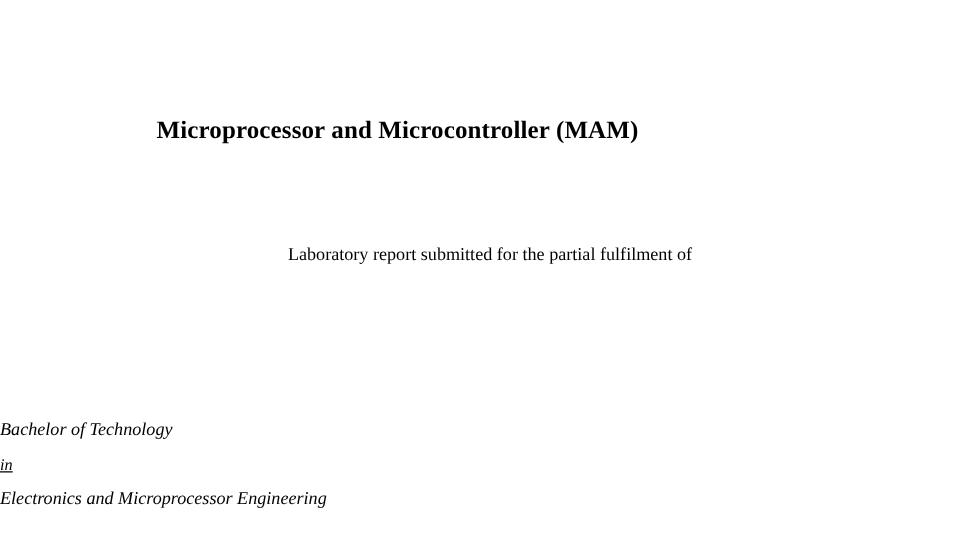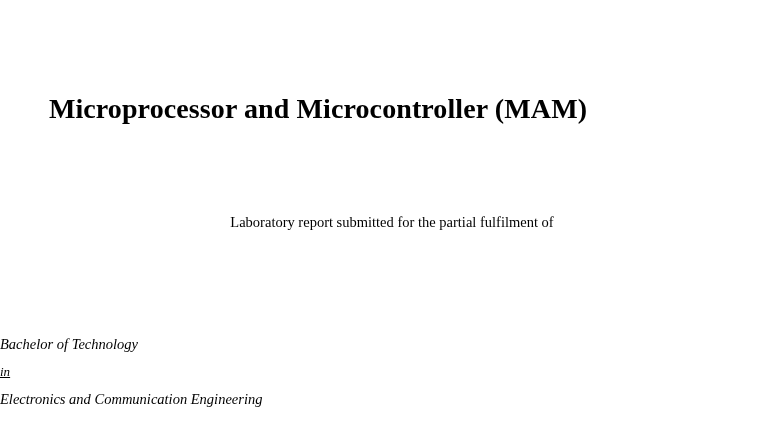--- a/index.html
+++ b/index.html
@@ -22,27 +22,27 @@
     box-sizing: border-box;
   }
   .title {
     position: absolute;
     top: 93px;
     left: 0;
     width: 636px;
     text-align: center;
     font-family: "Liberation Serif", serif;
     font-weight: bold;
-    font-size: 28px;
+    font-size: 20px;
     letter-spacing: 0.1px;
     line-height: 1.15;
   }
   .submission {
     position: absolute;
-    top: 208px;
+    top: 190px;
     left: 0;
     width: 784px;
     text-align: center;
     font-family: "Liberation Serif", serif;
     font-size: 14.5px;
     line-height: 1.95;
   }
   .submission .line {
     display: block;
   }
@@ -72,16 +72,16 @@
 
   <div class="title">Microprocessor and Microcontroller (MAM)</div>
 
   <div class="submission">
     <span class="line">Laboratory report submitted for the partial fulfilment of</span>
   </div>
 
   <div class="degree-block">
     <span class="line">Bachelor of Technology</span>
     <span class="line small">in</span>
-    <span class="line">Electronics and Communication Engineering</span>
+    <span class="line">Electronics and Microprocessor Engineering</span>
   </div>
 
 </div>
 
 </body></html>

